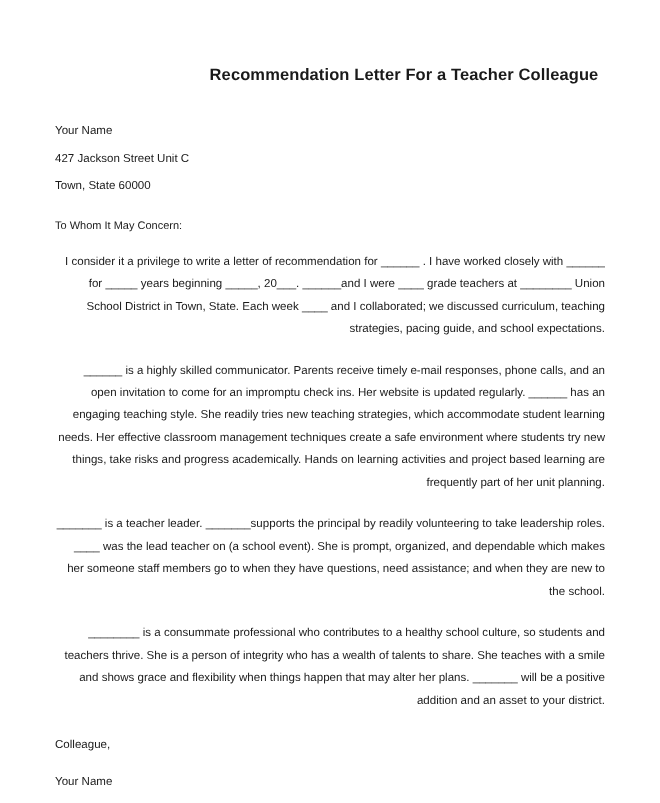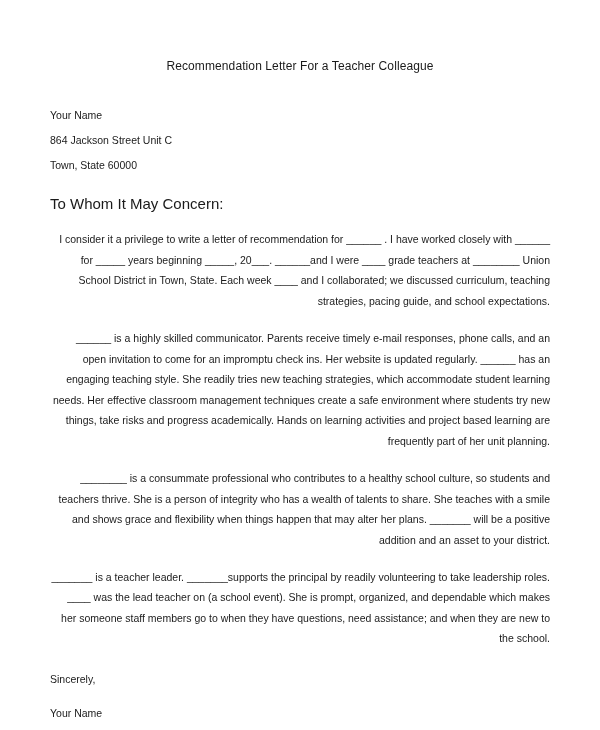--- a/index.html
+++ b/index.html
@@ -16,38 +16,38 @@
   }
   .page {
     box-sizing: border-box;
     width: 600px;
     height: 730px;
     background: #ffffff;
     padding: 40px 50px 20px 50px;
     position: relative;
   }
   .doc-title {
-    text-align: center;
-    font-size: 12px;
-    font-weight: normal;
+    text-align: right;
+    font-size: 15px;
+    font-weight: bold;
     letter-spacing: 0.1px;
     margin: 18px 0 0 0;
     padding: 0 6px;
     line-height: 1.4;
   }
   .sender-block {
     margin-top: 33px;
   }
   .sender-line {
     font-size: 10.5px;
     line-height: 1.45;
     margin-bottom: 10px;
   }
   .salutation {
-    font-size: 15px;
+    font-size: 10px;
     margin-top: 22px;
     margin-bottom: 0;
   }
   .body-para {
     font-size: 10.5px;
     line-height: 1.95;
     margin-top: 17px;
     margin-bottom: 0;
     text-align: right;
   }
@@ -64,27 +64,27 @@
 </style>
 </head>
 <body>
 
 <div class="page">
 
   <h1 class="doc-title">Recommendation Letter For a Teacher Colleague</h1>
 
   <div class="sender-block">
     <div class="sender-line">Your Name</div>
-    <div class="sender-line">864 Jackson Street Unit C</div>
+    <div class="sender-line">427 Jackson Street Unit C</div>
     <div class="sender-line">Town, State 60000</div>
   </div>
 
   <p class="salutation">To Whom It May Concern:</p>
 
   <p class="body-para">I consider it a privilege to write a letter of recommendation for ______ . I have worked closely with ______ for _____ years beginning _____, 20___. ______and I were ____ grade teachers at ________ Union School District in Town, State. Each week ____ and I collaborated; we discussed curriculum, teaching strategies, pacing guide, and school expectations.</p>
   <p class="body-para">______ is a highly skilled communicator. Parents receive timely e-mail responses, phone calls, and an open invitation to come for an impromptu check ins. Her website is updated regularly. ______ has an engaging teaching style. She readily tries new teaching strategies, which accommodate student learning needs. Her effective classroom management techniques create a safe environment where students try new things, take risks and progress academically. Hands on learning activities and project based learning are frequently part of her unit planning.</p>
+  <p class="body-para">_______ is a teacher leader. _______supports the principal by readily volunteering to take leadership roles. ____ was the lead teacher on (a school event). She is prompt, organized, and dependable which makes her someone staff members go to when they have questions, need assistance; and when they are new to the school.</p>
   <p class="body-para">________ is a consummate professional who contributes to a healthy school culture, so students and teachers thrive. She is a person of integrity who has a wealth of talents to share. She teaches with a smile and shows grace and flexibility when things happen that may alter her plans. _______ will be a positive addition and an asset to your district.</p>
-  <p class="body-para">_______ is a teacher leader. _______supports the principal by readily volunteering to take leadership roles. ____ was the lead teacher on (a school event). She is prompt, organized, and dependable which makes her someone staff members go to when they have questions, need assistance; and when they are new to the school.</p>
 
-  <p class="closing">Sincerely,</p>
+  <p class="closing">Colleague,</p>
   <p class="signature">Your Name</p>
 
 </div>
 
 </body></html>

